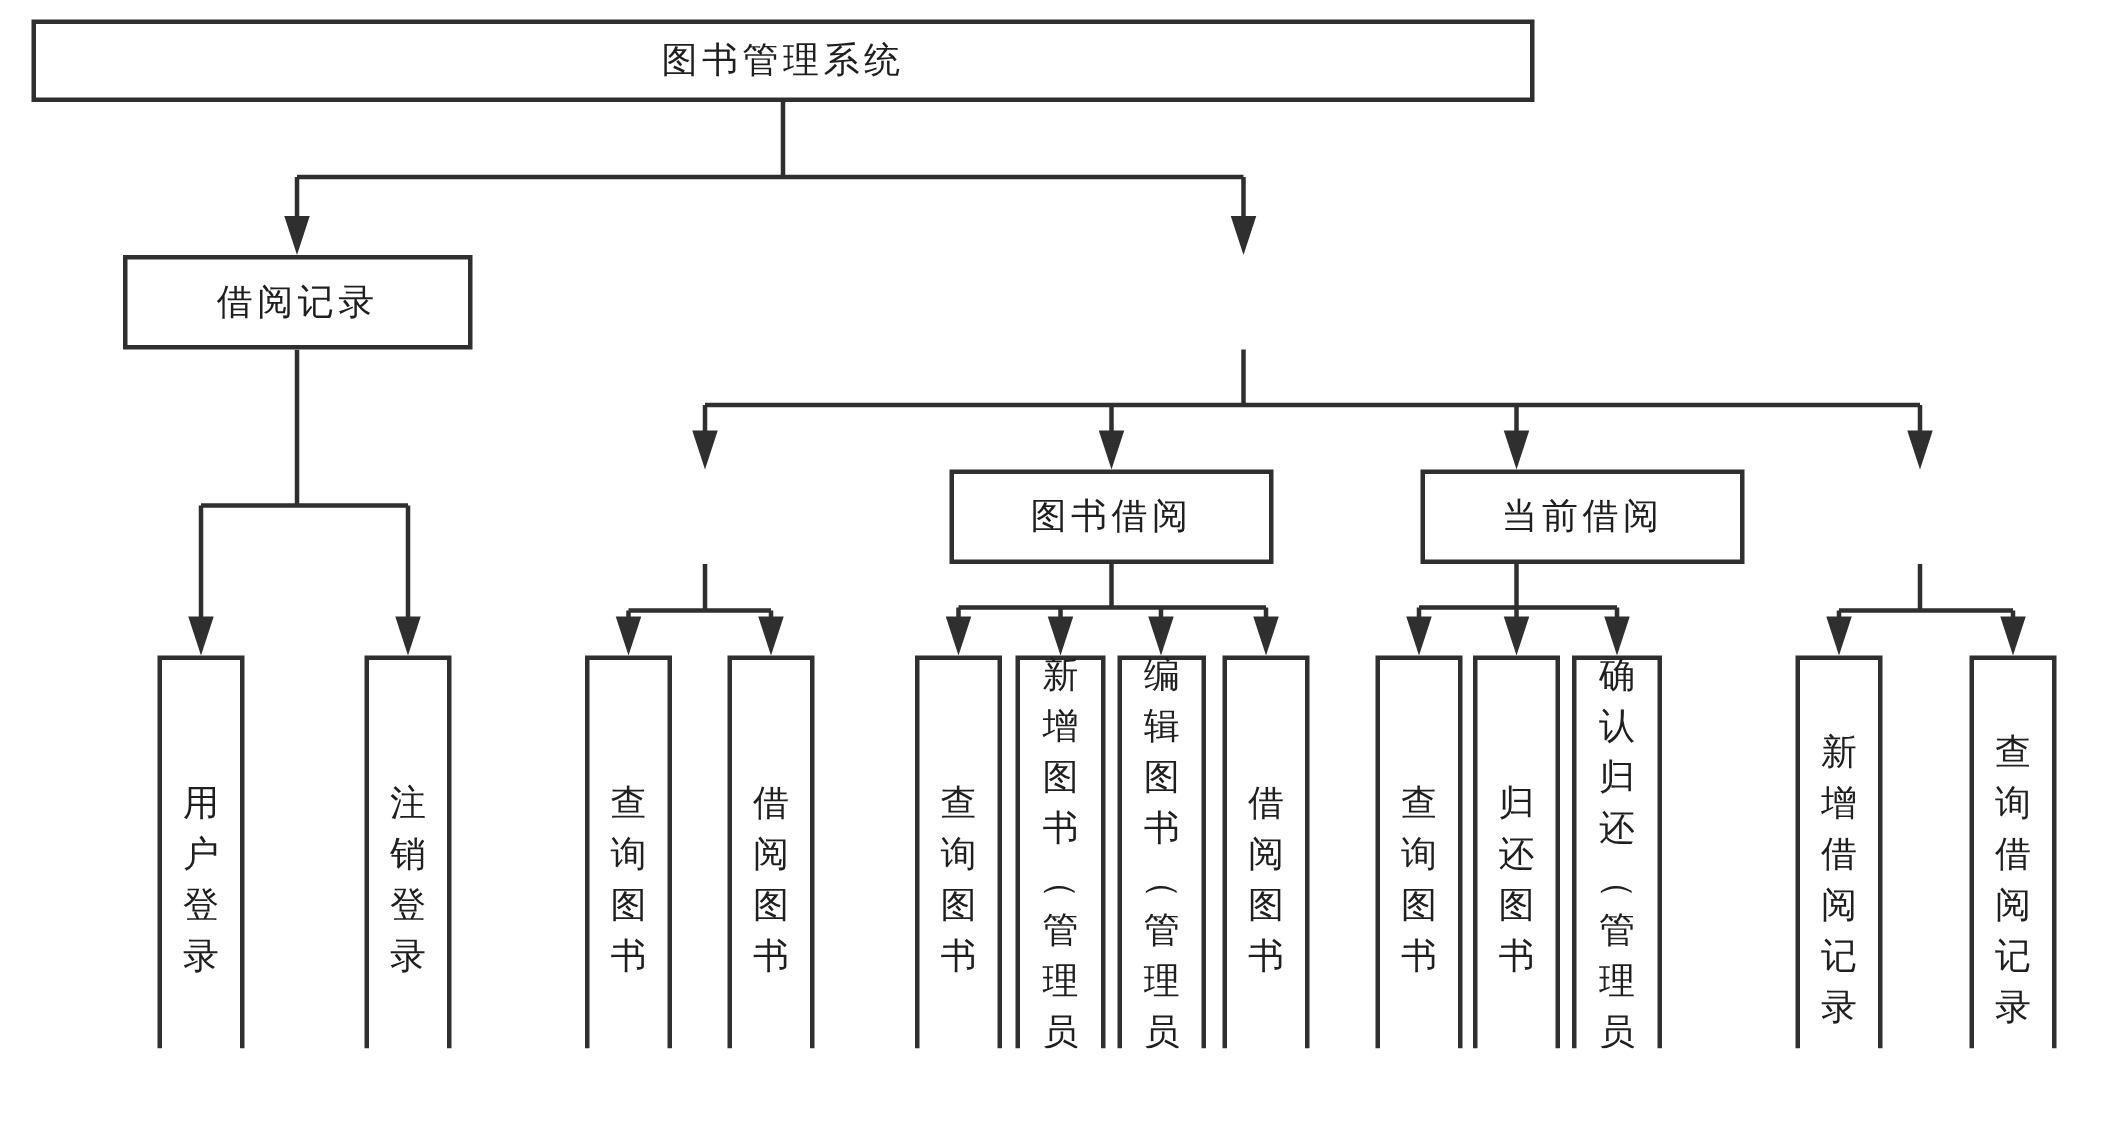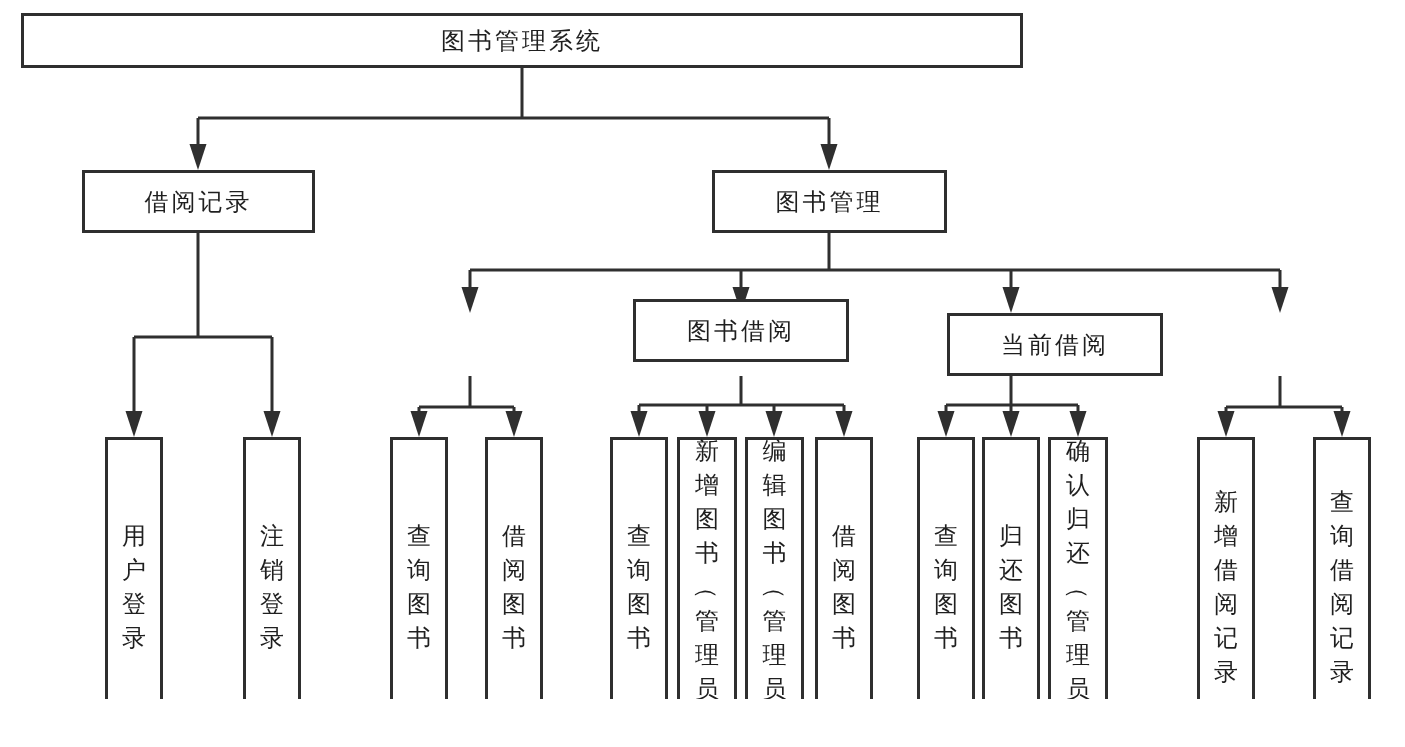--- a/index.html
+++ b/index.html
@@ -98,25 +98,22 @@
     </g>
   </svg>
 
   <div class="box" style="left:21px;top:13px;width:1002px;height:55px">
     <span class="hlabel">图书管理系统</span>
   </div>
 
   <div class="box" style="left:82px;top:170px;width:233px;height:63px">
     <span class="hlabel">借阅记录</span>
   </div>
-  <div class="box" style="left:712px;top:170px;width:235px;height:63px">
-    <span class="hlabel">图书管理</span>
-  </div>
-
-  <div class="box" style="left:633px;top:299px;width:216px;height:63px">
+
+  <div class="box" style="left:633px;top:313px;width:216px;height:63px">
     <span class="hlabel">图书借阅</span>
   </div>
   <div class="box" style="left:947px;top:313px;width:216px;height:63px">
     <span class="hlabel">当前借阅</span>
   </div>
 
   <div class="box" style="left:105px;top:437px;width:58px;height:300px">
     <span class="vlabel">
         <span>用</span>
         <span>户</span>

